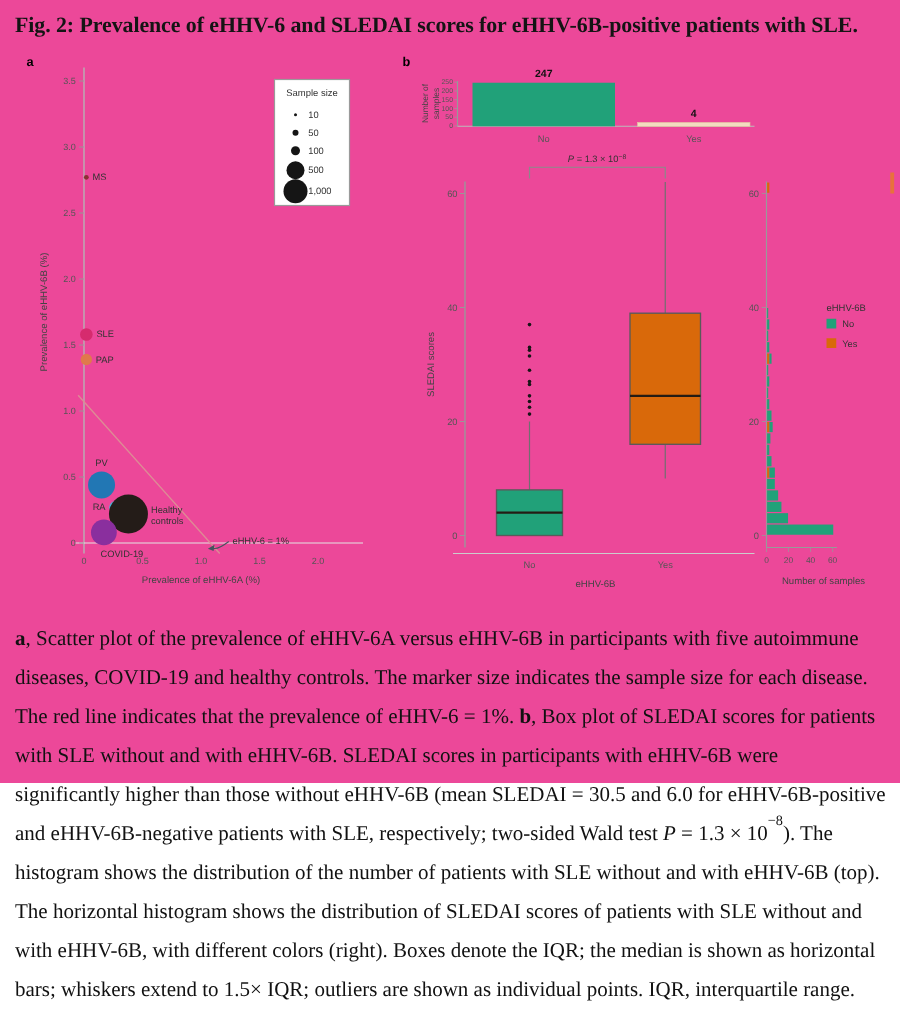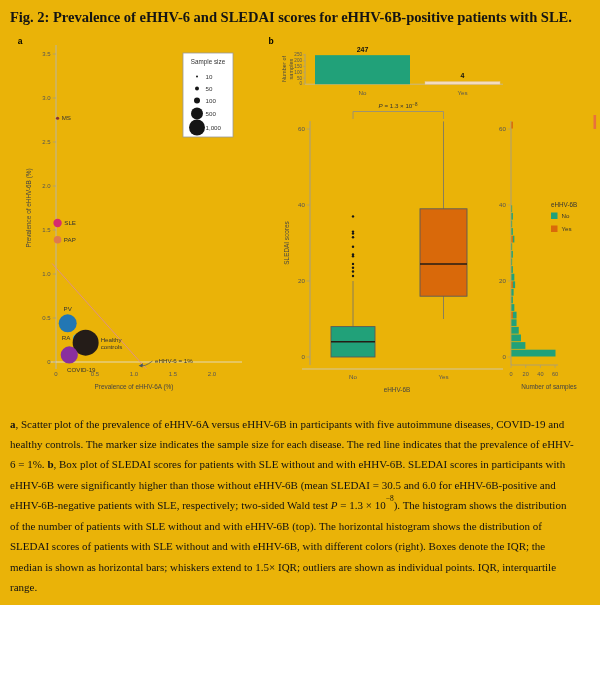--- a/index.html
+++ b/index.html
@@ -1,21 +1,21 @@
 <!DOCTYPE html>
 <html><head>
 <meta charset="utf-8">
 <style>
   html,body{margin:0;padding:0;background:#fff;}
   body{width:600px;height:674px;overflow:hidden;}
-  .figure{width:600px;height:605px;background:#eab308;font-family:"Liberation Serif",serif;box-sizing:border-box;}
+  .figure{width:600px;height:522px;background:#ec4899;font-family:"Liberation Serif",serif;box-sizing:border-box;}
   .title{font-size:14.6px;font-weight:bold;line-height:1.68;margin:0;padding:5px 12px 1px 10px;color:#141414;letter-spacing:-0.05px;}
   .panels{position:relative;width:600px;height:382px;}
   .panels svg{display:block;}
-  .caption{font-size:11px;line-height:1.86;margin:0;padding:1px 25px 0 10px;color:#111;}
+  .caption{font-size:14px;line-height:1.86;margin:0;padding:1px 8px 0 10px;color:#111;}
   .caption b{font-weight:bold;}
   .caption i{font-style:italic;}
   .caption sup{font-size:0.68em;position:relative;top:-0.45em;line-height:0;}
 </style>
 </head>
 <body>
 
 <div class="figure">
   <h2 class="title"><span>Fig. 2: Prevalence of eHHV-6 and SLEDAI scores for eHHV-6B-positive patients with SLE.</span></h2>
 

